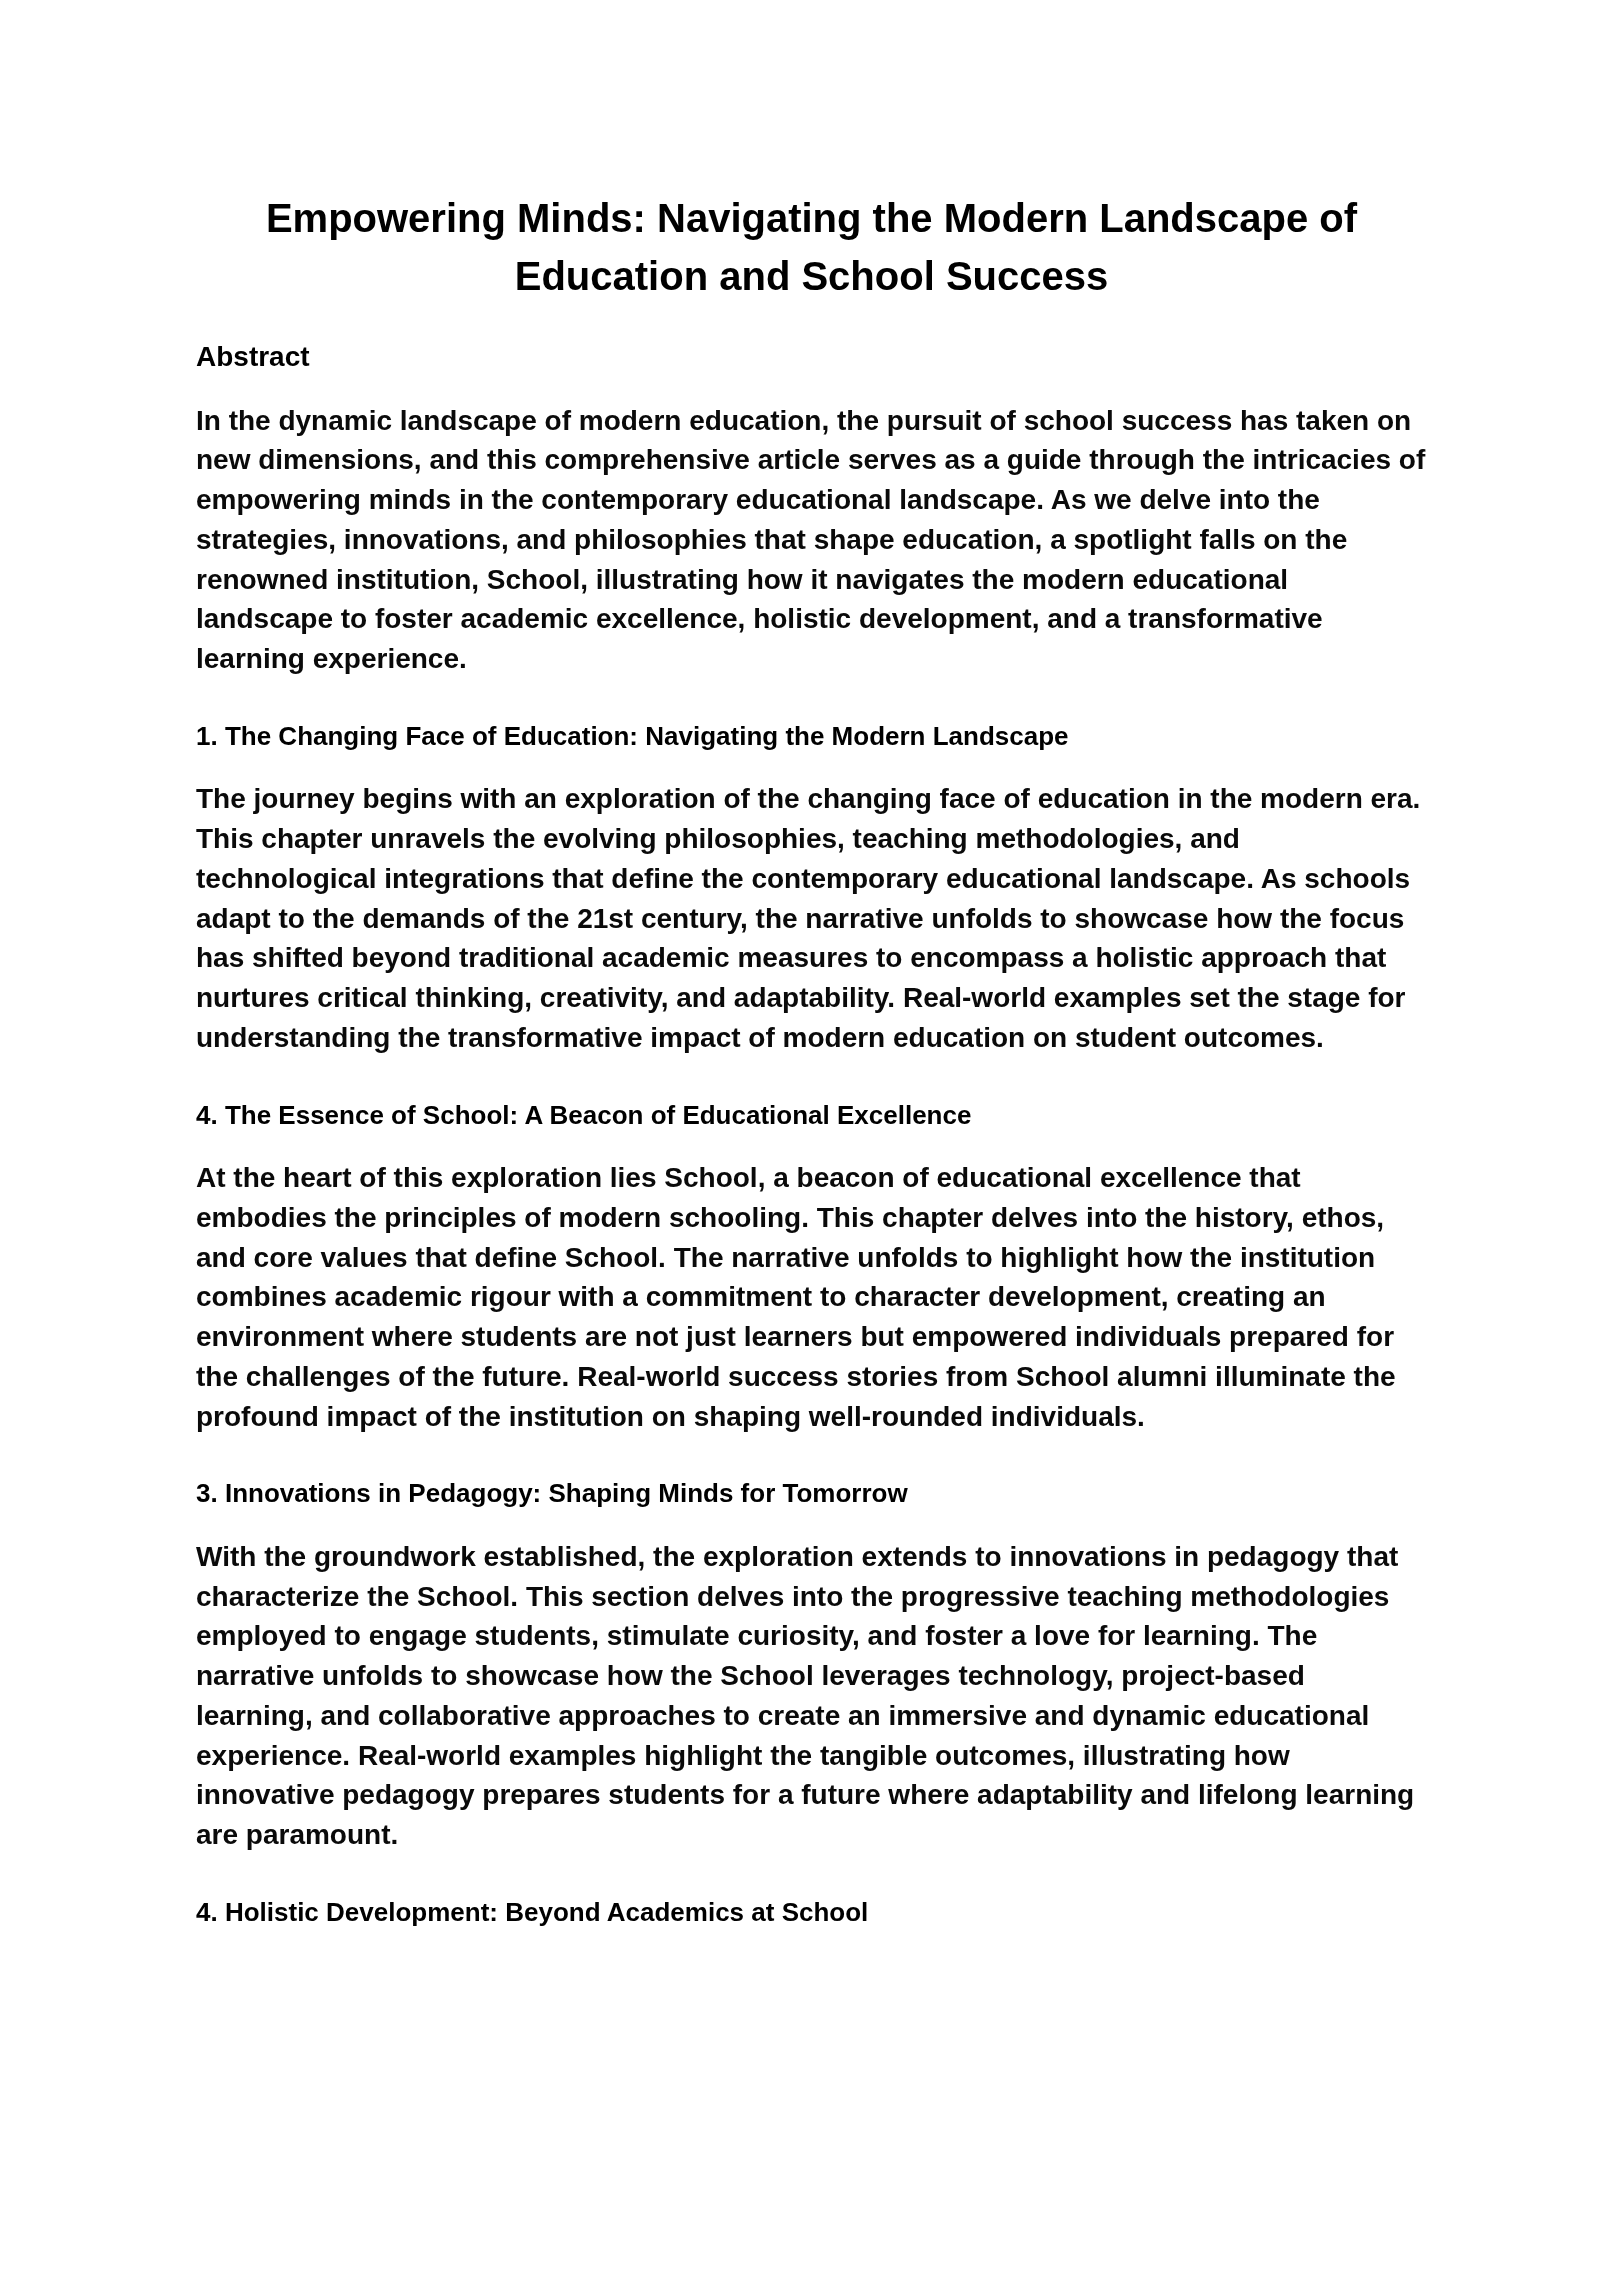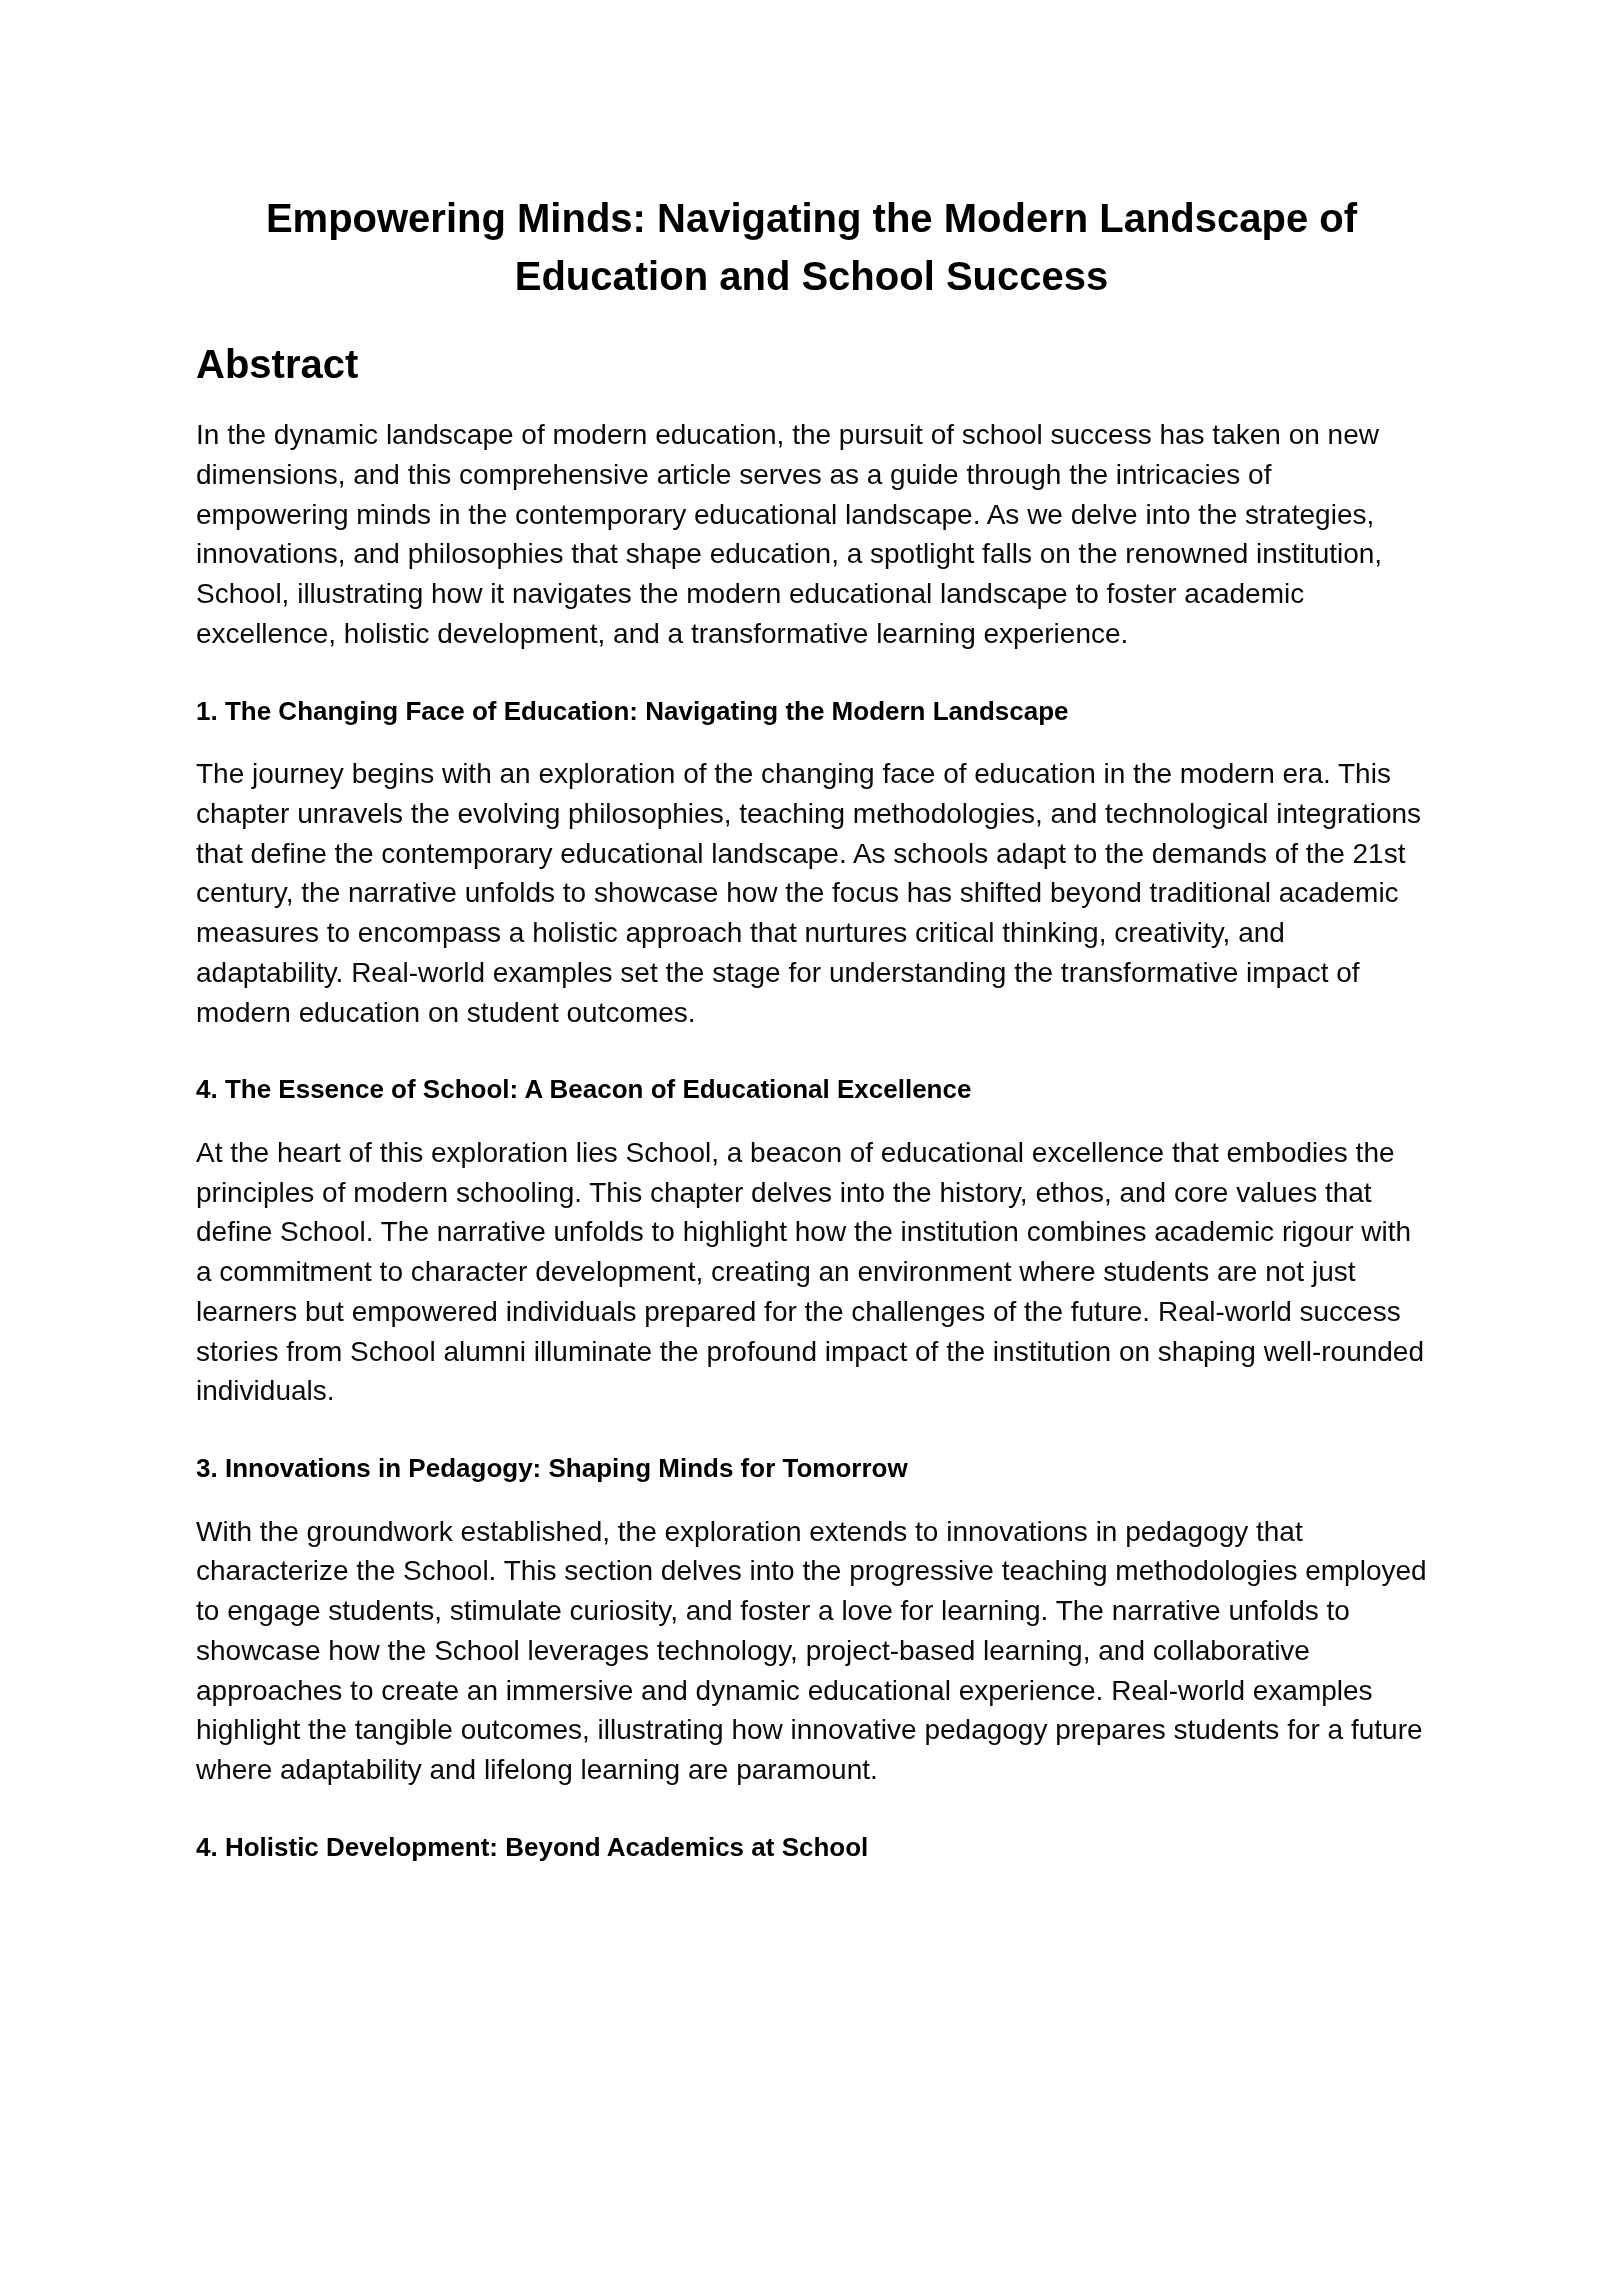--- a/index.html
+++ b/index.html
@@ -20,36 +20,36 @@
   }
   .doc-title {
     font-size: 40px;
     font-weight: 700;
     text-align: center;
     line-height: 1.45;
     margin: 0 0 35px 0;
     color: #000000;
   }
   .heading-abstract {
-    font-size: 40px;
+    font-size: 28px;
     font-weight: 700;
     margin: 0 0 27px 0;
     line-height: 1.2;
     color: #000000;
   }
   .section-heading {
     font-size: 26px;
     font-weight: 700;
     margin: 41px 0 27px 0;
     line-height: 1.25;
     color: #000000;
   }
   .body-para {
     font-size: 28px;
-    font-weight: 400;
+    font-weight: 700;
     line-height: 1.42;
     margin: 0 0 14.3px 0;
     color: #0a0a0a;
     text-align: left;
   }
 </style>
 </head>
 <body>
 
 <div class="page">

